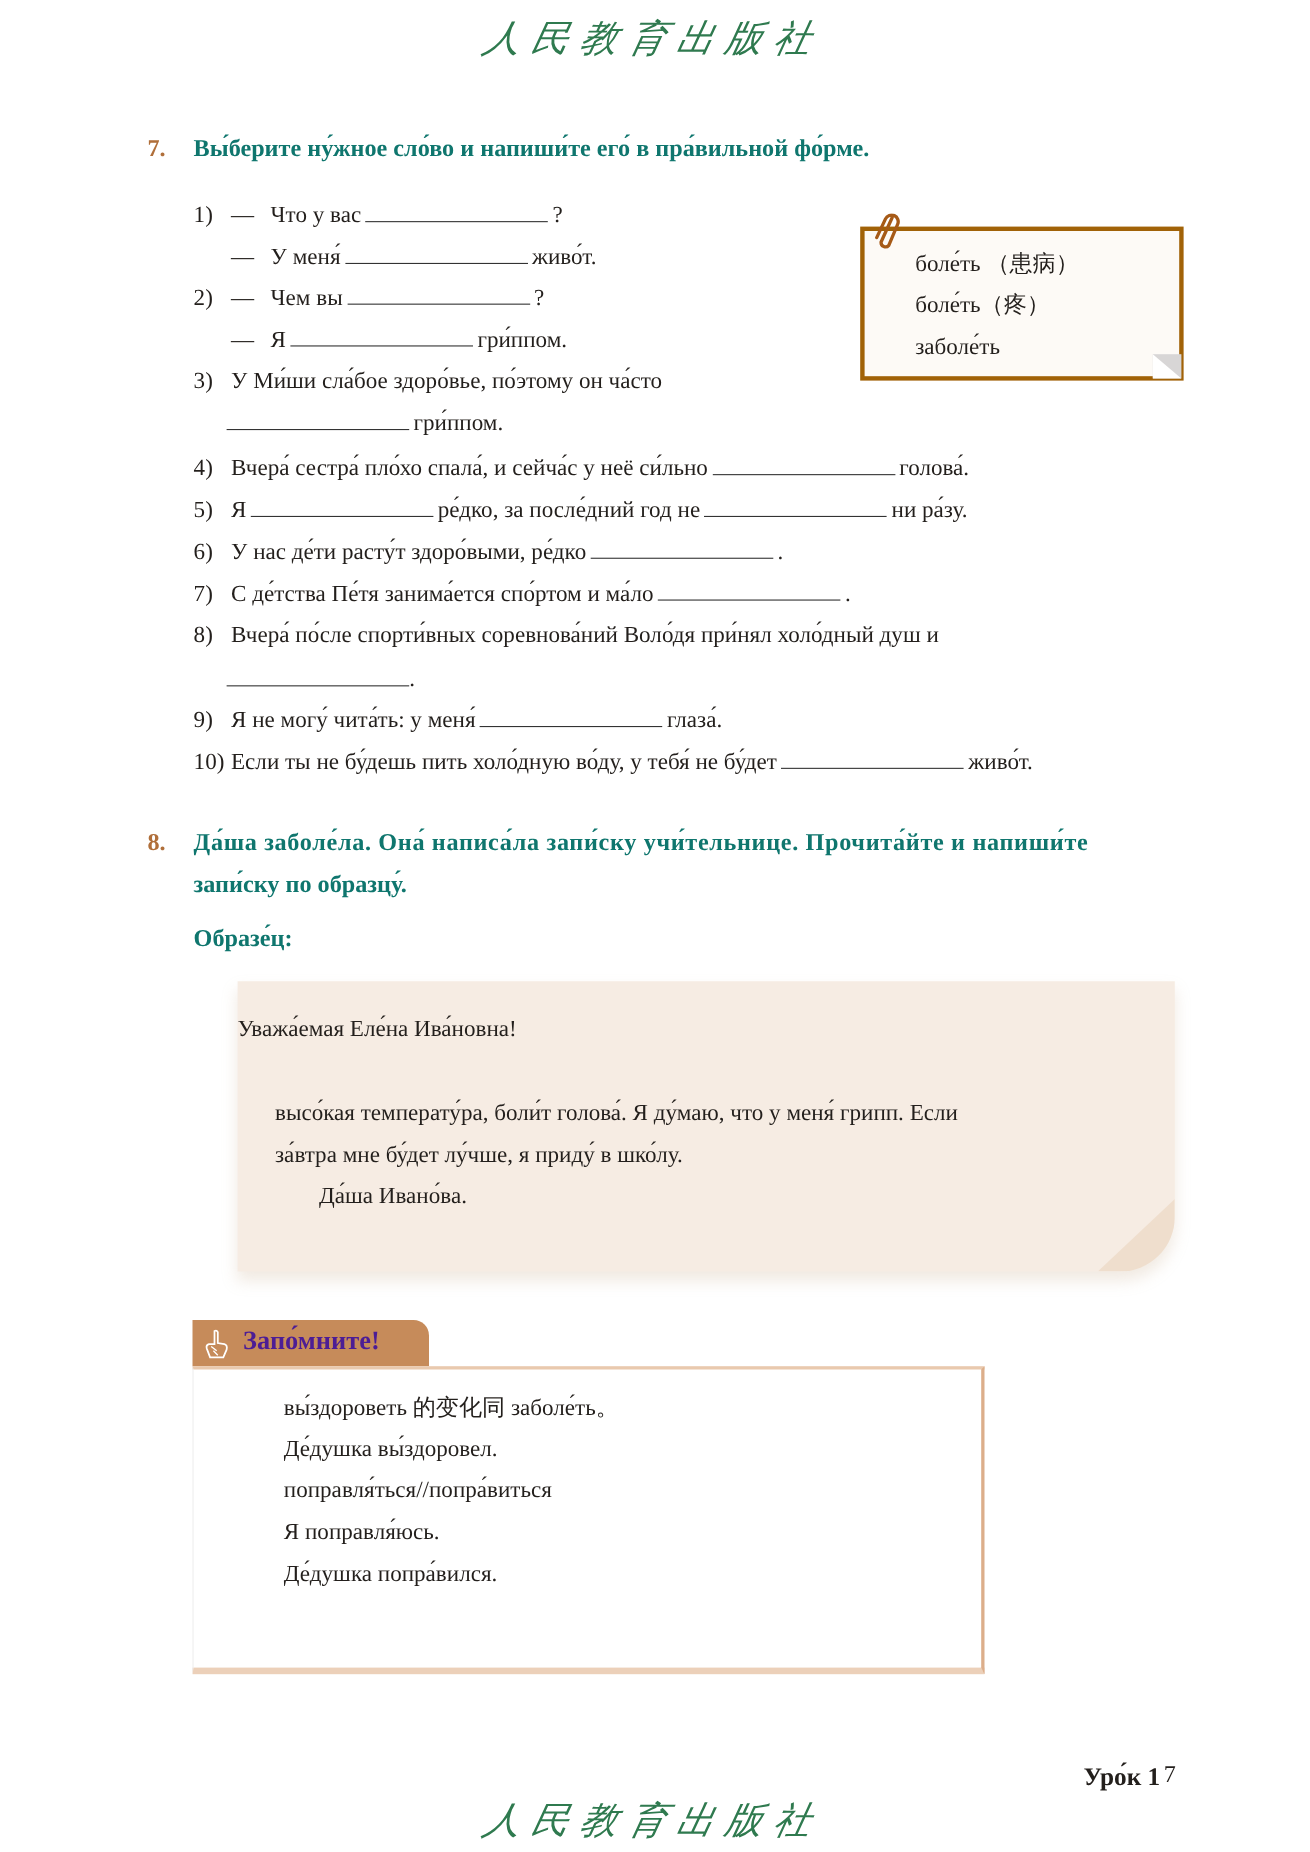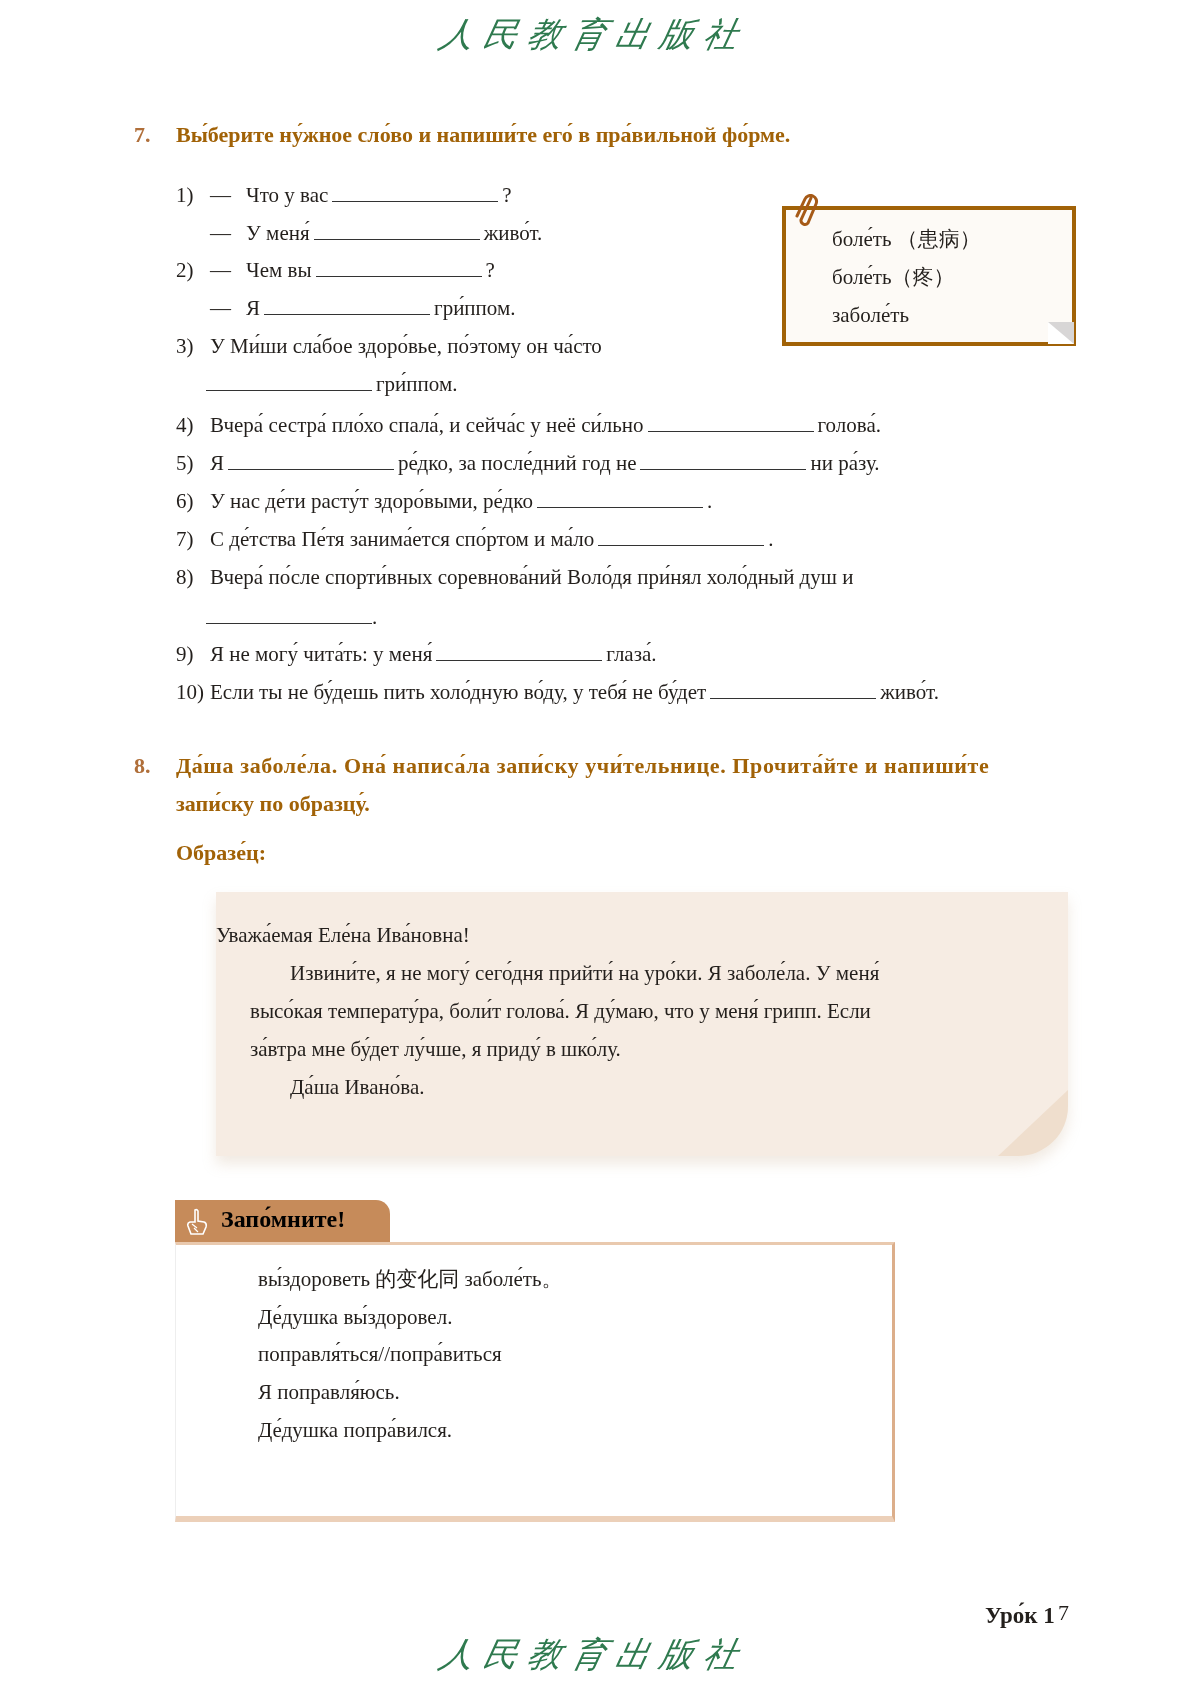--- a/index.html
+++ b/index.html
@@ -8,21 +8,21 @@
     background: #ffffff; color: #231f1c;
     font-family: "Liberation Serif", "DejaVu Serif", serif;
   }
   .abs { position: absolute; }
   .logo {
     font-family: "DejaVu Serif", serif; font-style: italic; color: #2f7a4f;
     font-size: 34px; letter-spacing: 10px; white-space: nowrap;
     transform: skewX(-12deg);
   }
   .ex-num { color: #b06f3a; font-weight: bold; font-size: 22px; }
-  .ex-title { font-weight: bold; font-size: 22px; color: #a16207; }
+  .ex-title { font-weight: bold; font-size: 22px; color: #0f766e; }
   .line { font-size: 21px; line-height: 26px; white-space: nowrap; }
   .blank {
     display: inline-block; width: 166px; border-bottom: 1px solid #333;
     height: 18px; vertical-align: baseline; margin: 0 4px;
   }
   .num { display: inline-block; width: 34px; }
   .dash { display: inline-block; width: 36px; }
   .note {
     left: 782px; top: 206px; width: 294px; height: 140px;
     background: #fdfaf6; border: 4px solid #a16207; box-sizing: border-box;
@@ -38,21 +38,21 @@
     box-shadow: 0 8px 14px rgba(200,170,140,0.25);
   }
   .sample-curl {
     position: absolute; right: 0; bottom: 0; width: 70px; height: 66px;
     background: #efdecd; border-radius: 0 0 50px 0;
     clip-path: polygon(100% 0, 100% 100%, 0 100%);
   }
   .sample-line { font-size: 21px; line-height: 38px; white-space: nowrap; }
   .tab {
     left: 175px; top: 1200px; width: 215px; height: 42px;
-    background: #c68b5a; border-radius: 0 14px 0 0; color: #000000;
+    background: #c68b5a; border-radius: 0 14px 0 0; color: #4c1d95;
     font-weight: bold; font-size: 24px;
   }
   .remember {
     left: 175px; top: 1242px; width: 720px; height: 280px;
     border-top: 3px solid #e9c9ae; border-right: 3px solid #dcae8a;
     border-bottom: 6px solid #ecd0b9; border-left: 1px solid #eee;
     box-sizing: border-box;
   }
   .rem-line { font-size: 21px; line-height: 37.7px; white-space: nowrap; }
   .footer { font-size: 23px; font-weight: bold; }
@@ -121,21 +121,20 @@
 </div>
 
 <div class="abs ex-num" style="left:134px; top:753px;">8.</div>
 <div class="abs ex-title" style="left:176px; top:753px; letter-spacing:0.6px;">Да́ша заболе́ла. Она́ написа́ла запи́ску учи́тельнице. Прочита́йте и напиши́те</div>
 <div class="abs ex-title" style="left:176px; top:791px;">запи́ску по образцу́.</div>
 <div class="abs ex-title" style="left:176px; top:840px;">Образе́ц:</div>
 
 <div class="abs sample">
   <div class="sample-curl"></div>
   <div class="abs sample-line" style="left:0; width:996px; text-align:left; top:24px;">Уважа́емая Еле́на Ива́новна!</div>
-  <div class="abs sample-line" style="left:74px; top:62px;">Извини́те, я не могу́ сего́дня прийти́ на уро́ки. Я заболе́ла. У меня́</div>
   <div class="abs sample-line" style="left:34px; top:100px;">высо́кая температу́ра, боли́т голова́. Я ду́маю, что у меня́ грипп. Если</div>
   <div class="abs sample-line" style="left:34px; top:138px;">за́втра мне бу́дет лу́чше, я приду́ в шко́лу.</div>
   <div class="abs sample-line" style="left:74px; top:176px;">Да́ша Ивано́ва.</div>
 </div>
 
 <div class="abs tab">
   <svg class="abs" style="left:10px; top:8px;" width="24" height="28" viewBox="0 0 24 28">
     <path d="M10 2 q2 -1 3 1 L13 13 L19 14 q3 1 2 5 L18 26 L6 26 L3 18 q-1 -3 2 -4 L10 14 Z" fill="none" stroke="#fff" stroke-width="1.6"></path>
     <path d="M7 16 L12 20 M9 20 L13 24" stroke="#fff" stroke-width="1.2"></path>
   </svg>

